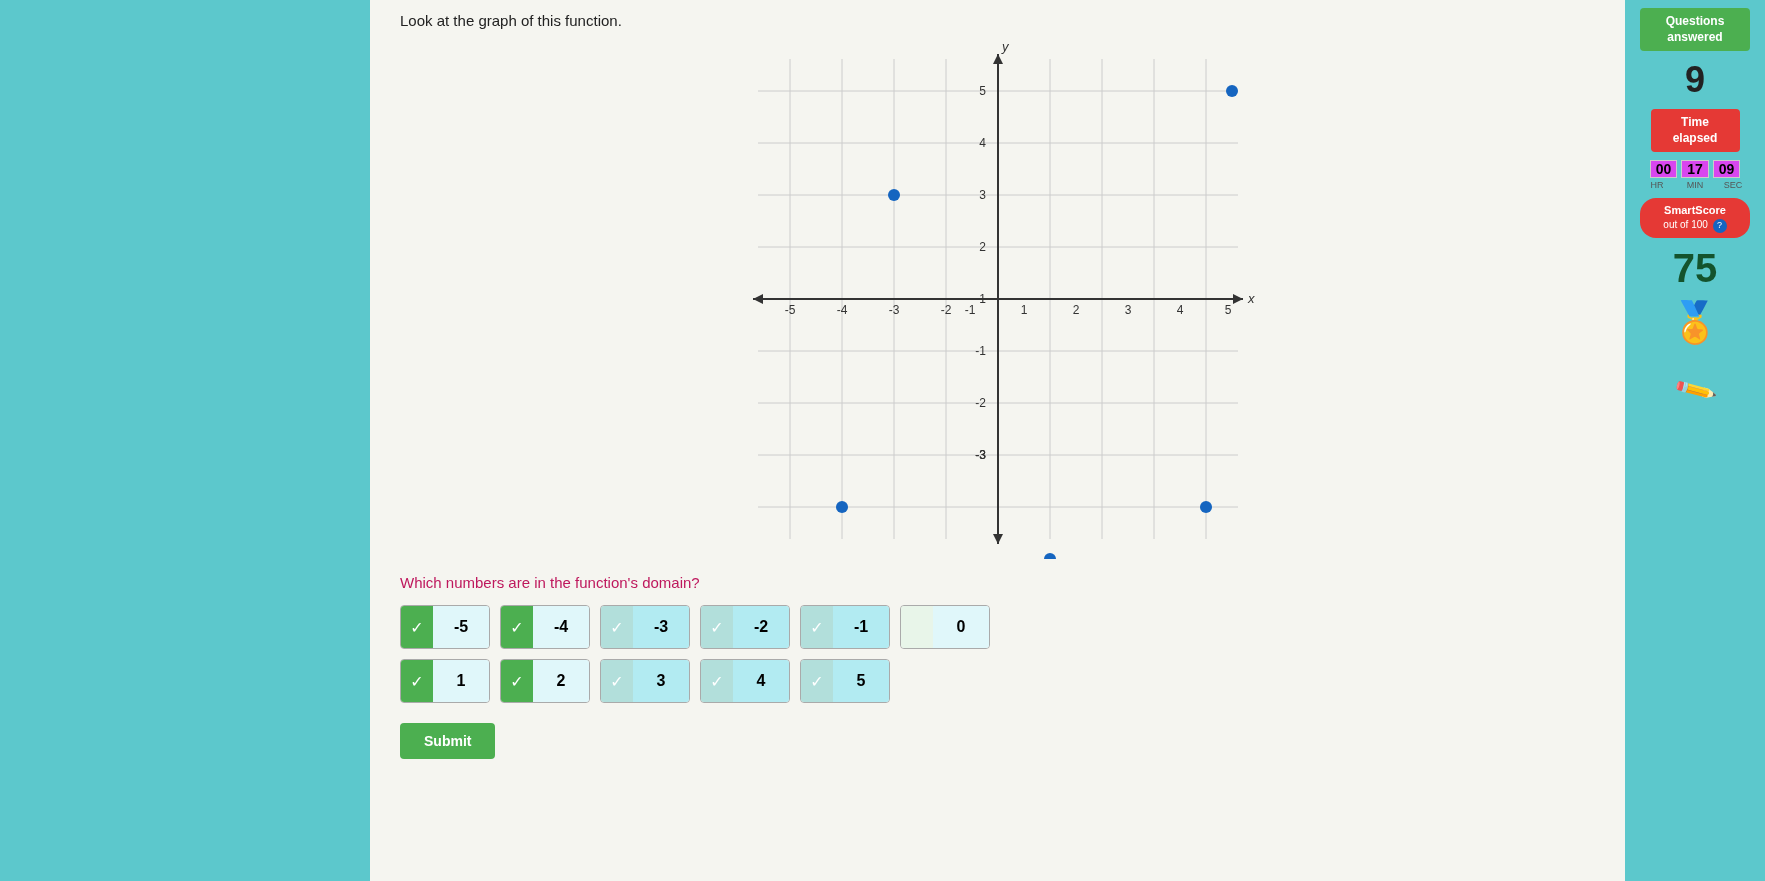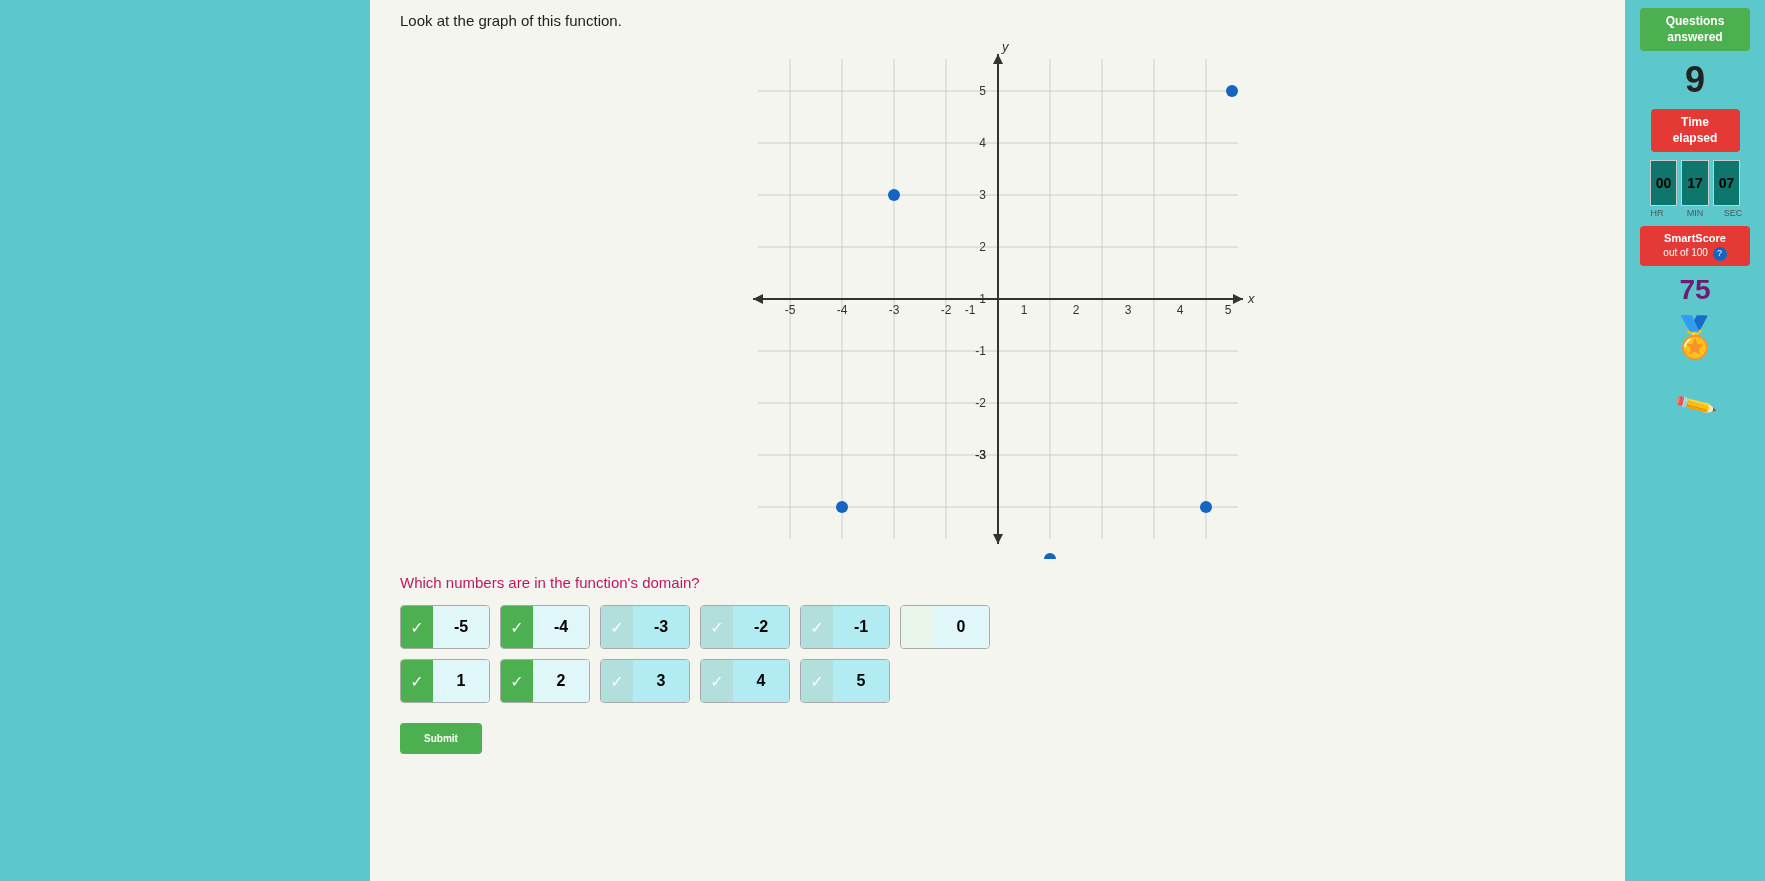--- a/index.html
+++ b/index.html
@@ -64,23 +64,23 @@
       flex-direction: column;
       align-items: center;
       gap: 2px;
     }
     .time-numbers {
       display: flex;
       gap: 4px;
       align-items: center;
     }
     .time-box {
-      background: #0f766e;
+      background: #d946ef;
       border: 1px solid #ccc;
-      padding: 14px 5px;
+      padding: 0 5px;
       font-size: 14px;
       font-weight: bold;
       min-width: 26px;
       text-align: center;
     }
     .time-labels {
       display: flex;
       gap: 12px;
       font-size: 9px;
       color: #555;
@@ -88,29 +88,29 @@
     .time-label {
       min-width: 26px;
       text-align: center;
     }
     .smartscore-badge {
       background: #e53935;
       color: white;
       font-size: 11px;
       font-weight: bold;
       padding: 5px 8px;
-      border-radius: 4px;
+      border-radius: 16px;
       text-align: center;
       width: 110px;
       line-height: 1.3;
     }
     .score-number {
-      font-size: 28px;
-      font-weight: bold;
-      color: #701a75;
+      font-size: 40px;
+      font-weight: bold;
+      color: #14532d;
     }
     .ribbon-icon {
       font-size: 40px;
     }
     .pencil-icon {
       font-size: 28px;
       color: #1565c0;
       transform: rotate(-30deg);
       display: inline-block;
     }
@@ -187,21 +187,21 @@
       justify-content: center;
     }
     .answer-value.selected {
       background: #b2ebf2;
     }
     .submit-btn {
       background: #4caf50;
       color: white;
       border: none;
       padding: 10px 24px;
-      font-size: 10px;
+      font-size: 14px;
       font-weight: bold;
       border-radius: 4px;
       cursor: pointer;
     }
   </style>
 </head>
 <body>
 
 <div class="left-panel"></div>
 
@@ -350,21 +350,21 @@
     <span>Questions answered</span>
   </div>
   <div class="qa-number">9</div>
   <div class="time-elapsed-badge">
     <span>Time elapsed</span>
   </div>
   <div class="time-display">
     <div class="time-numbers">
       <div class="time-box">00</div>
       <div class="time-box">17</div>
-      <div class="time-box">07</div>
+      <div class="time-box">09</div>
     </div>
     <div class="time-labels">
       <div class="time-label">HR</div>
       <div class="time-label">MIN</div>
       <div class="time-label">SEC</div>
     </div>
   </div>
   <div class="smartscore-badge">
     <div>SmartScore</div>
     <div style="font-size:10px; font-weight:normal;">

